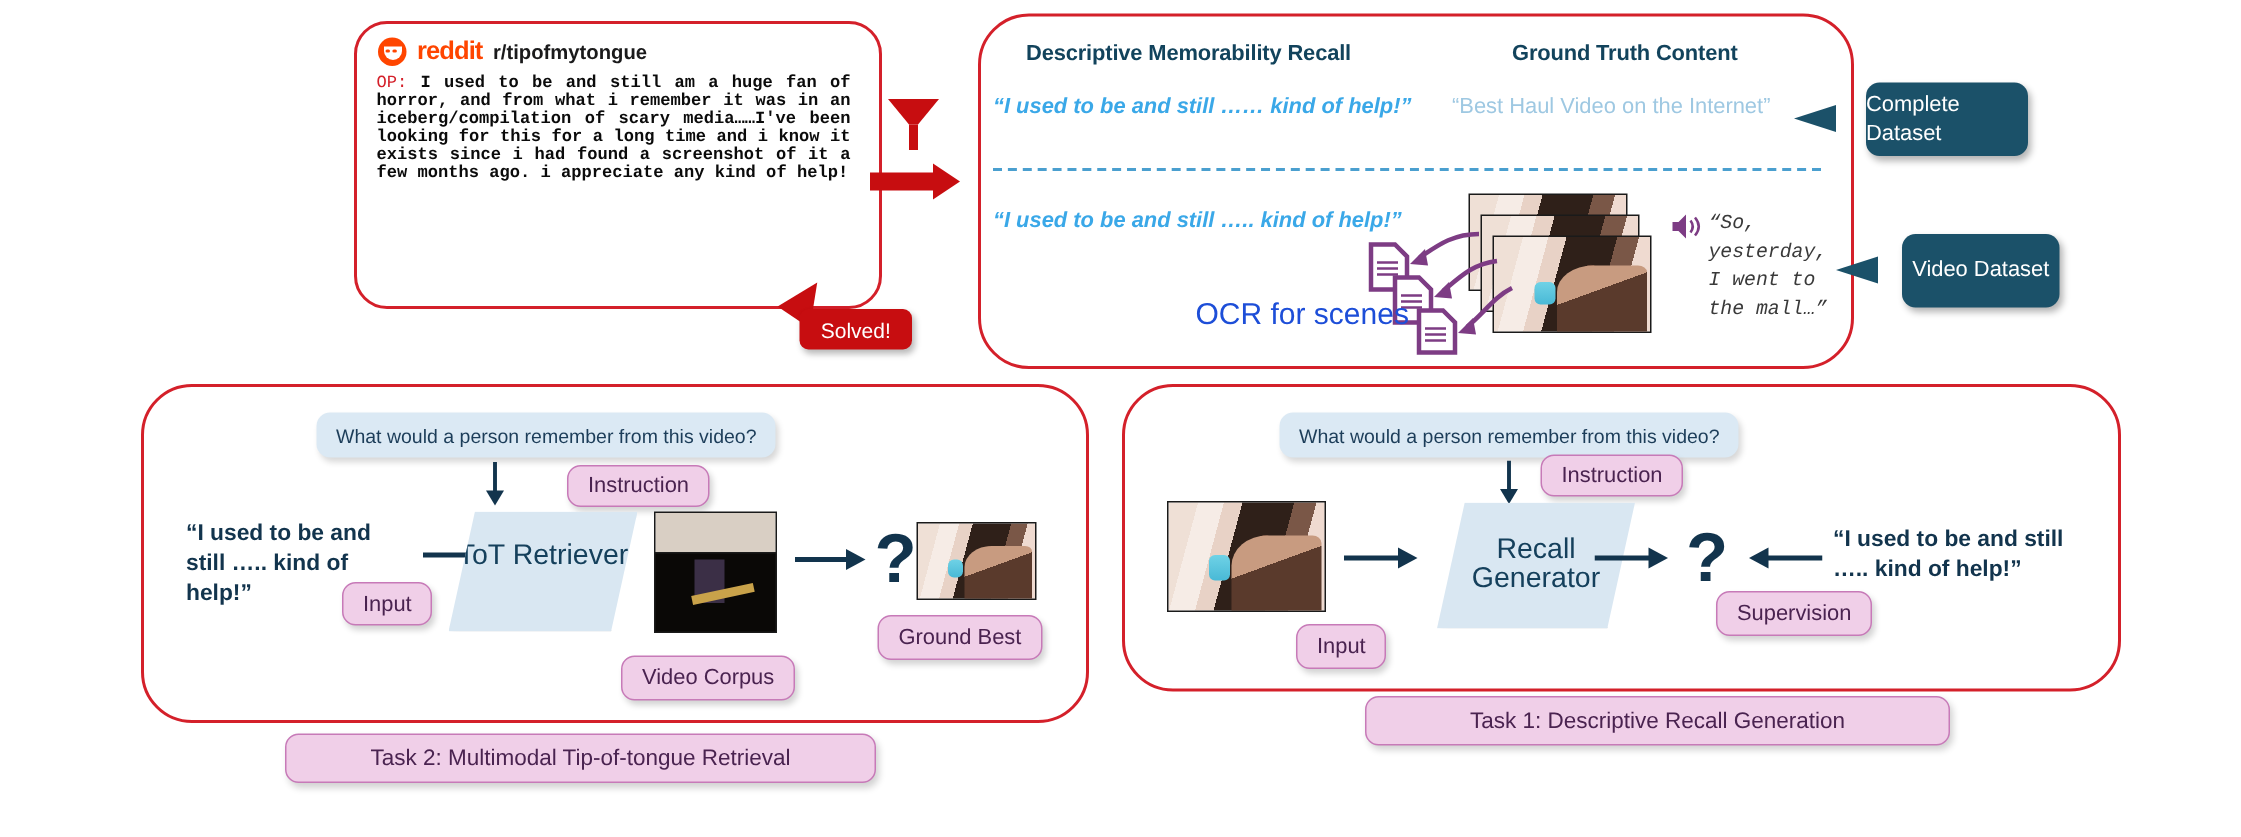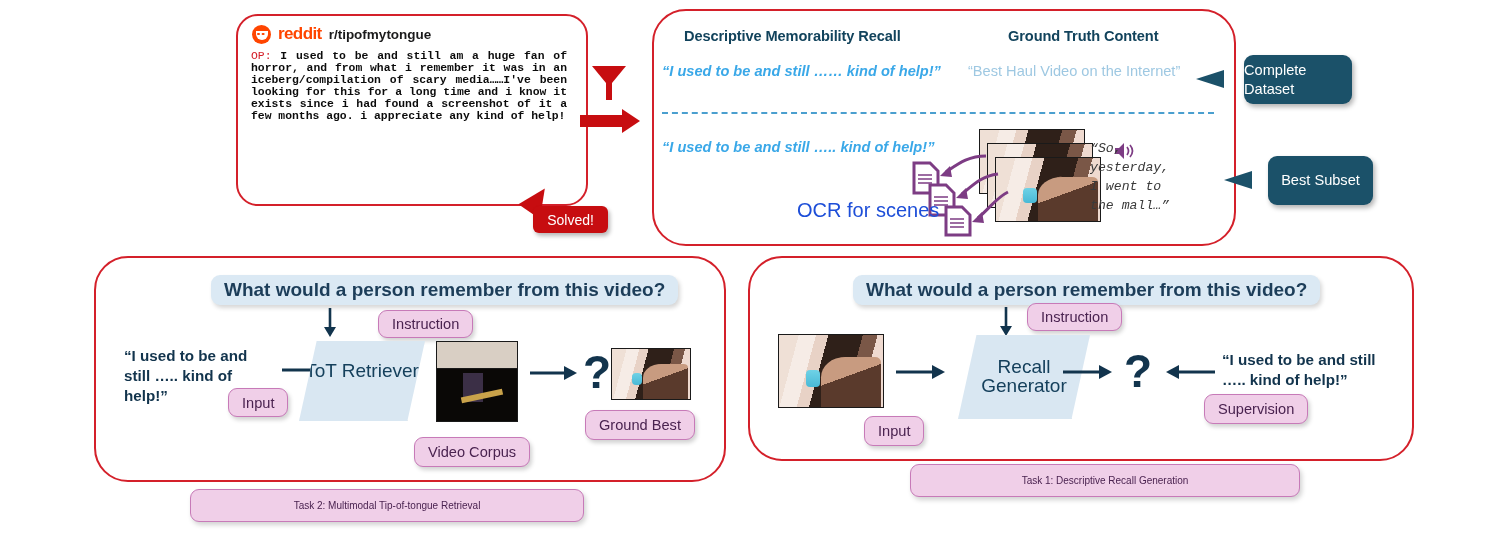--- a/index.html
+++ b/index.html
@@ -102,44 +102,43 @@
   .callout-tail{position:absolute;width:0;height:0;
     border-top:9px solid transparent;border-bottom:9px solid transparent;
     border-right:28px solid #1b5169;}
 
   
   #panel-task2{left:94px;top:256px;width:632px;height:226px;}
   #panel-task1{left:748px;top:256px;width:666px;height:205px;}
 
   .instr-box{
     position:absolute;background:#dbe9f4;color:#1c3d59;border-radius:9px;
-    font-size:19px;display:flex;align-items:center;justify-content:center;padding:0 13px;
+    font-size:13px;display:flex;align-items:center;justify-content:center;padding:0 13px;
     box-shadow:2px 3px 4px rgba(0,0,0,.16);
-    font-weight:bold;
   }
   .pink{
     position:absolute;background:#f0cfe8;border:1.6px solid #c77ab8;
     color:#4a2350;border-radius:9px;font-size:14.6px;
     display:flex;align-items:center;justify-content:center;padding:0 13px;
     box-shadow:2px 3px 4px rgba(0,0,0,.18);
   }
   .quote-bold{
     position:absolute;color:#12344d;font-weight:bold;font-size:15.2px;line-height:20px;
   }
   .qmark{position:absolute;color:#12344d;font-weight:bold;font-size:46px;line-height:46px;}
   .para{
     position:absolute;background:#d9e7f2;
     box-shadow:3px 4px 5px rgba(0,0,0,.16);
   }
   .para-label{
     position:absolute;color:#15405c;font-size:19px;line-height:19px;text-align:center;width:100%;
   }
   .task-label{
     position:absolute;background:#f0cfe8;border:1.6px solid #c77ab8;color:#4a2350;
-    border-radius:9px;font-size:10px;display:flex;align-items:center;justify-content:center;
+    border-radius:9px;font-size:15px;display:flex;align-items:center;justify-content:center;
     box-shadow:2px 3px 5px rgba(0,0,0,.18);
   }
 </style>
 </head>
 <body>
 
 <div class="panel" id="reddit-card">
   <div class="reddit-head">
     <span class="reddit-mark"></span>
     <span class="reddit-word">reddit</span>
@@ -200,27 +199,27 @@
   </g>
 </svg>
 
 <div class="ocr-label abs" style="left:797px;top:199px;">OCR for scenes</div>
 
 <svg class="spk" style="left:1114px;top:142px;" width="22" height="18" viewBox="0 0 22 18">
   <polygon points="1,6 5,6 10,1 10,17 5,12 1,12" fill="#7d3c84"></polygon>
   <path d="M13 5 q3 4 0 8" stroke="#7d3c84" stroke-width="1.7" fill="none"></path>
   <path d="M16 3 q5 6 0 12" stroke="#7d3c84" stroke-width="1.7" fill="none"></path>
 </svg>
-<div class="audio-txt abs" style="left:1090px;top:139px;">“So, yesterday, I went to the mall…”</div>
+<div class="audio-txt abs" style="left:1139px;top:139px;">“So, yesterday, I went to the mall…”</div>
 
 <div class="callout-tail abs" style="left:1196px;top:70px;"></div>
 <div class="callout abs" style="left:1244px;top:55px;width:108px;height:49px;">Complete Dataset</div>
 
 <div class="callout-tail abs" style="left:1224px;top:171px;"></div>
-<div class="callout abs" style="left:1268px;top:156px;width:105px;height:49px;">Best Subset</div>
+<div class="callout abs" style="left:1268px;top:156px;width:105px;height:49px;">Video Dataset</div>
 
 <div class="panel" id="panel-task2"></div>
 
 <div class="instr-box abs" style="left:211px;top:275px;height:30px;">What would a person remember from this video?</div>
 <svg class="abs" style="left:321px;top:308px;" width="18" height="30" viewBox="0 0 18 30">
   <line x1="9" y1="0" x2="9" y2="20" stroke="#12344d" stroke-width="2.6"></line>
   <polygon points="3,19 15,19 9,29" fill="#12344d"></polygon>
 </svg>
 <div class="pink abs" style="left:378px;top:310px;height:26px;">Instruction</div>
 
@@ -278,15 +277,15 @@
   <line x1="0" y1="10" x2="38" y2="10" stroke="#12344d" stroke-width="3.2"></line>
   <polygon points="36,3 49,10 36,17" fill="#12344d"></polygon>
 </svg>
 <div class="qmark abs" style="left:1124px;top:348px;">?</div>
 
 <svg class="abs" style="left:1163px;top:362px;" width="52" height="20" viewBox="0 0 52 20">
   <line x1="14" y1="10" x2="52" y2="10" stroke="#12344d" stroke-width="3.2"></line>
   <polygon points="16,3 3,10 16,17" fill="#12344d"></polygon>
 </svg>
 <div class="quote-bold abs" style="left:1222px;top:350px;width:160px;">“I used to be and still ….. kind of help!”</div>
-<div class="pink abs" style="left:1204px;top:394px;height:28px;">Supervision</div>
+<div class="pink abs" style="left:1144px;top:394px;height:28px;">Supervision</div>
 
 <div class="task-label abs" style="left:910px;top:464px;width:388px;height:31px;">Task 1: Descriptive Recall Generation</div>
 
 </body></html>

